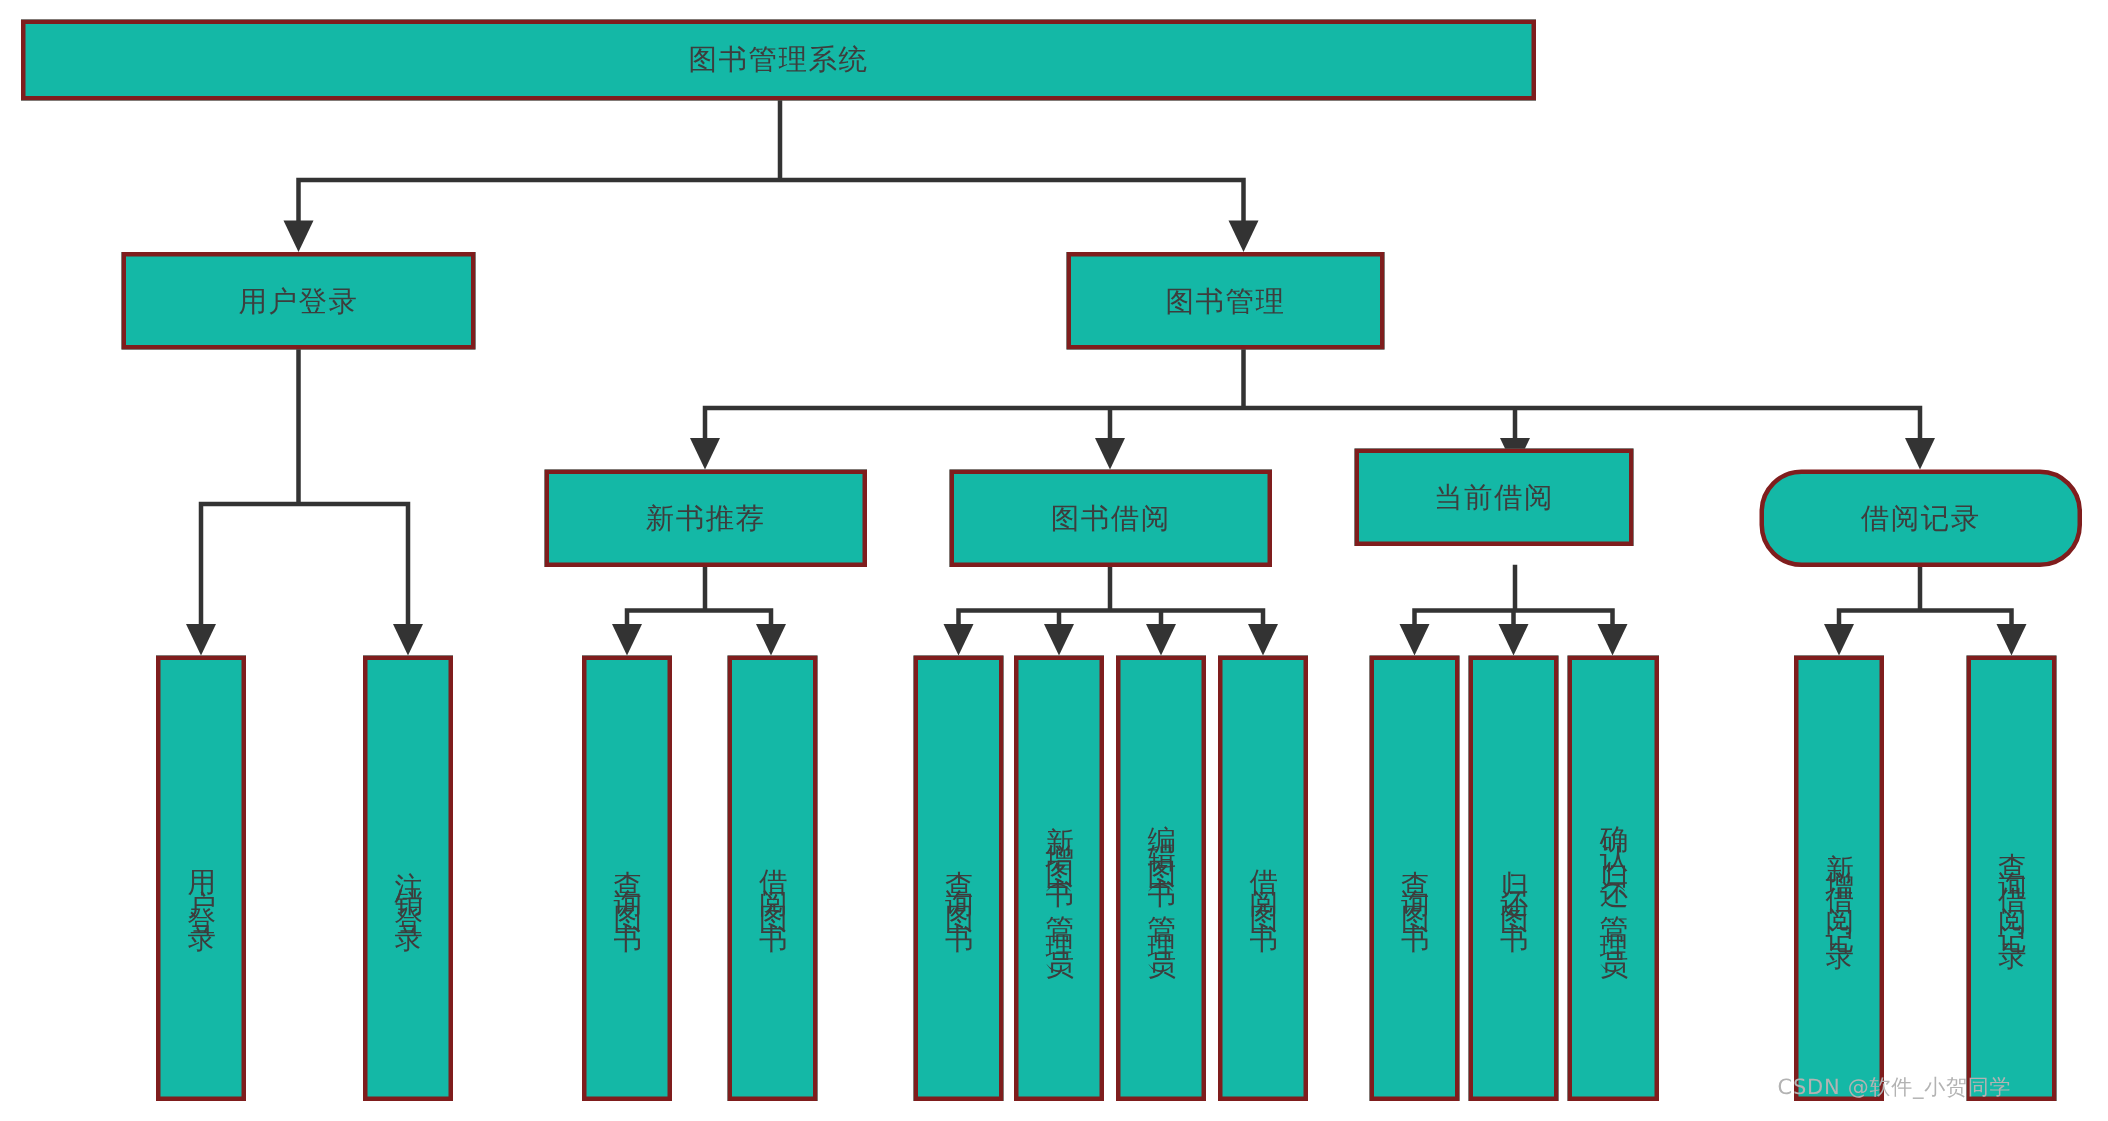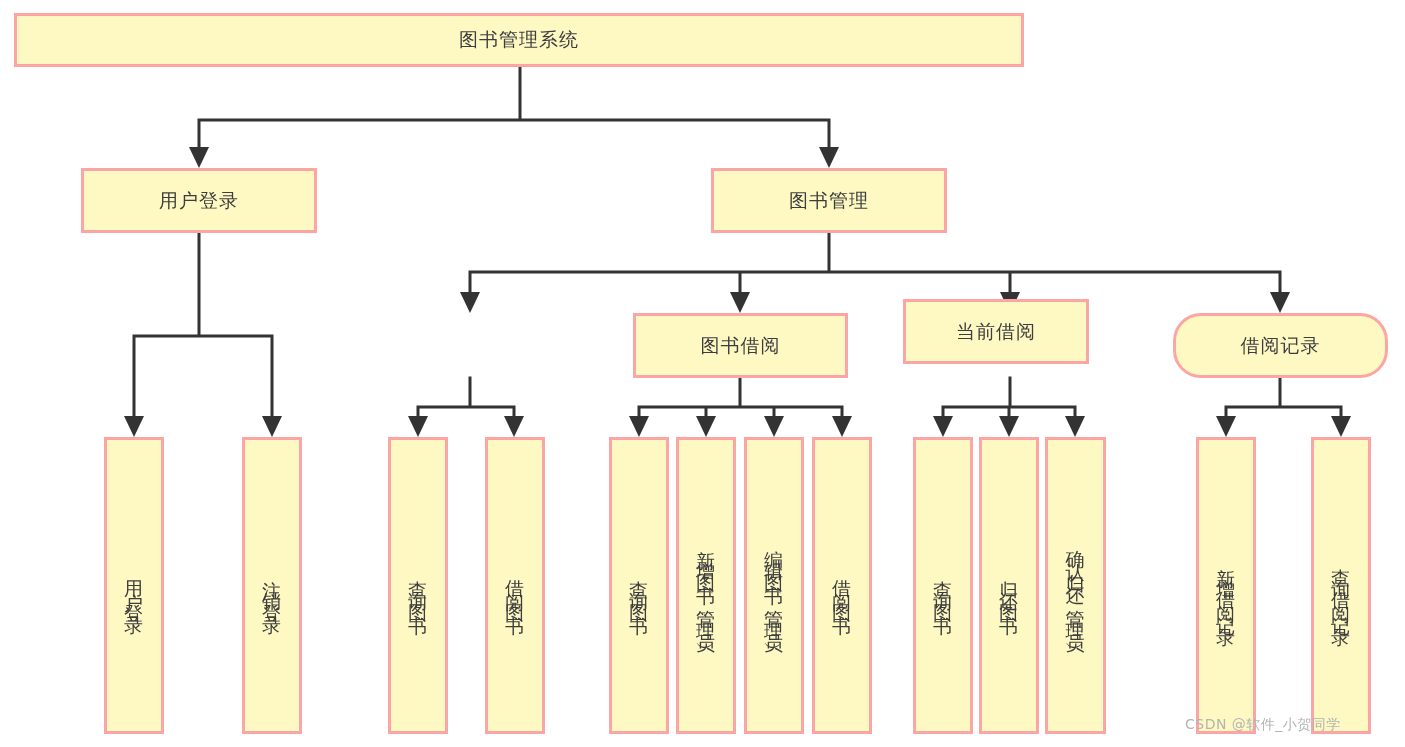--- a/index.html
+++ b/index.html
@@ -8,22 +8,22 @@
     width: 1405px;
     height: 747px;
     background: #ffffff;
     font-family: "DejaVu Sans", "Liberation Sans", sans-serif;
     overflow: hidden;
   }
   #wires { position: absolute; left: 0; top: 0; width: 1405px; height: 747px; }
   .node {
     position: absolute;
     box-sizing: border-box;
-    background: #fef9c3;
-    border: 3px solid #fca5a5;
+    background: #14b8a6;
+    border: 3px solid #7f1d1d;
     color: #3d3d3d;
     display: flex;
     align-items: center;
     justify-content: center;
     text-align: center;
     font-family: Liberation Serif, serif;
   }
   .h-node { font-size: 19px; letter-spacing: 1px; }
   .v-node {
     writing-mode: vertical-rl;
@@ -91,22 +91,23 @@
       <path d="M1065 416 H1085 L1075 437 Z"></path>
 
       <path d="M1216 416 H1236 L1226 437 Z"></path>
         <path d="M1331 416 H1351 L1341 437 Z"></path>
     </g>
   </svg>
 
   <div class="node h-node" style="left:14px; top:13px; width:1010px; height:54px;">图书管理系统</div>
 
   <div class="node h-node" style="left:81px; top:168px; width:236px; height:65px;">用户登录</div>
-  <div class="node h-node" style="left:711px; top:168px; width:236px; height:65px;">图书管理</div>
+  <div class="node h-node" style="left:711px; top:168px; width:212px; height:65px;">图书管理</div>
 
+  <div class="node h-node" style="left:363px; top:313px; width:215px; height:65px;">新书推荐</div>
   <div class="node h-node" style="left:633px; top:313px; width:215px; height:65px;">图书借阅</div>
   <div class="node h-node" style="left:903px; top:299px; width:186px; height:65px;">当前借阅</div>
   <div class="node h-node" style="left:1173px; top:313px; width:215px; height:65px;border-radius:28px;">借阅记录</div>
 
   <div class="node v-node" style="left:104px; top:437px; width:60px; height:297px;">用户登录</div>
   <div class="node v-node" style="left:242px; top:437px; width:60px; height:297px;">注销登录</div>
 
   <div class="node v-node" style="left:388px; top:437px; width:60px; height:297px;">查询图书</div>
   <div class="node v-node" style="left:485px; top:437px; width:60px; height:297px;">借阅图书</div>
 

